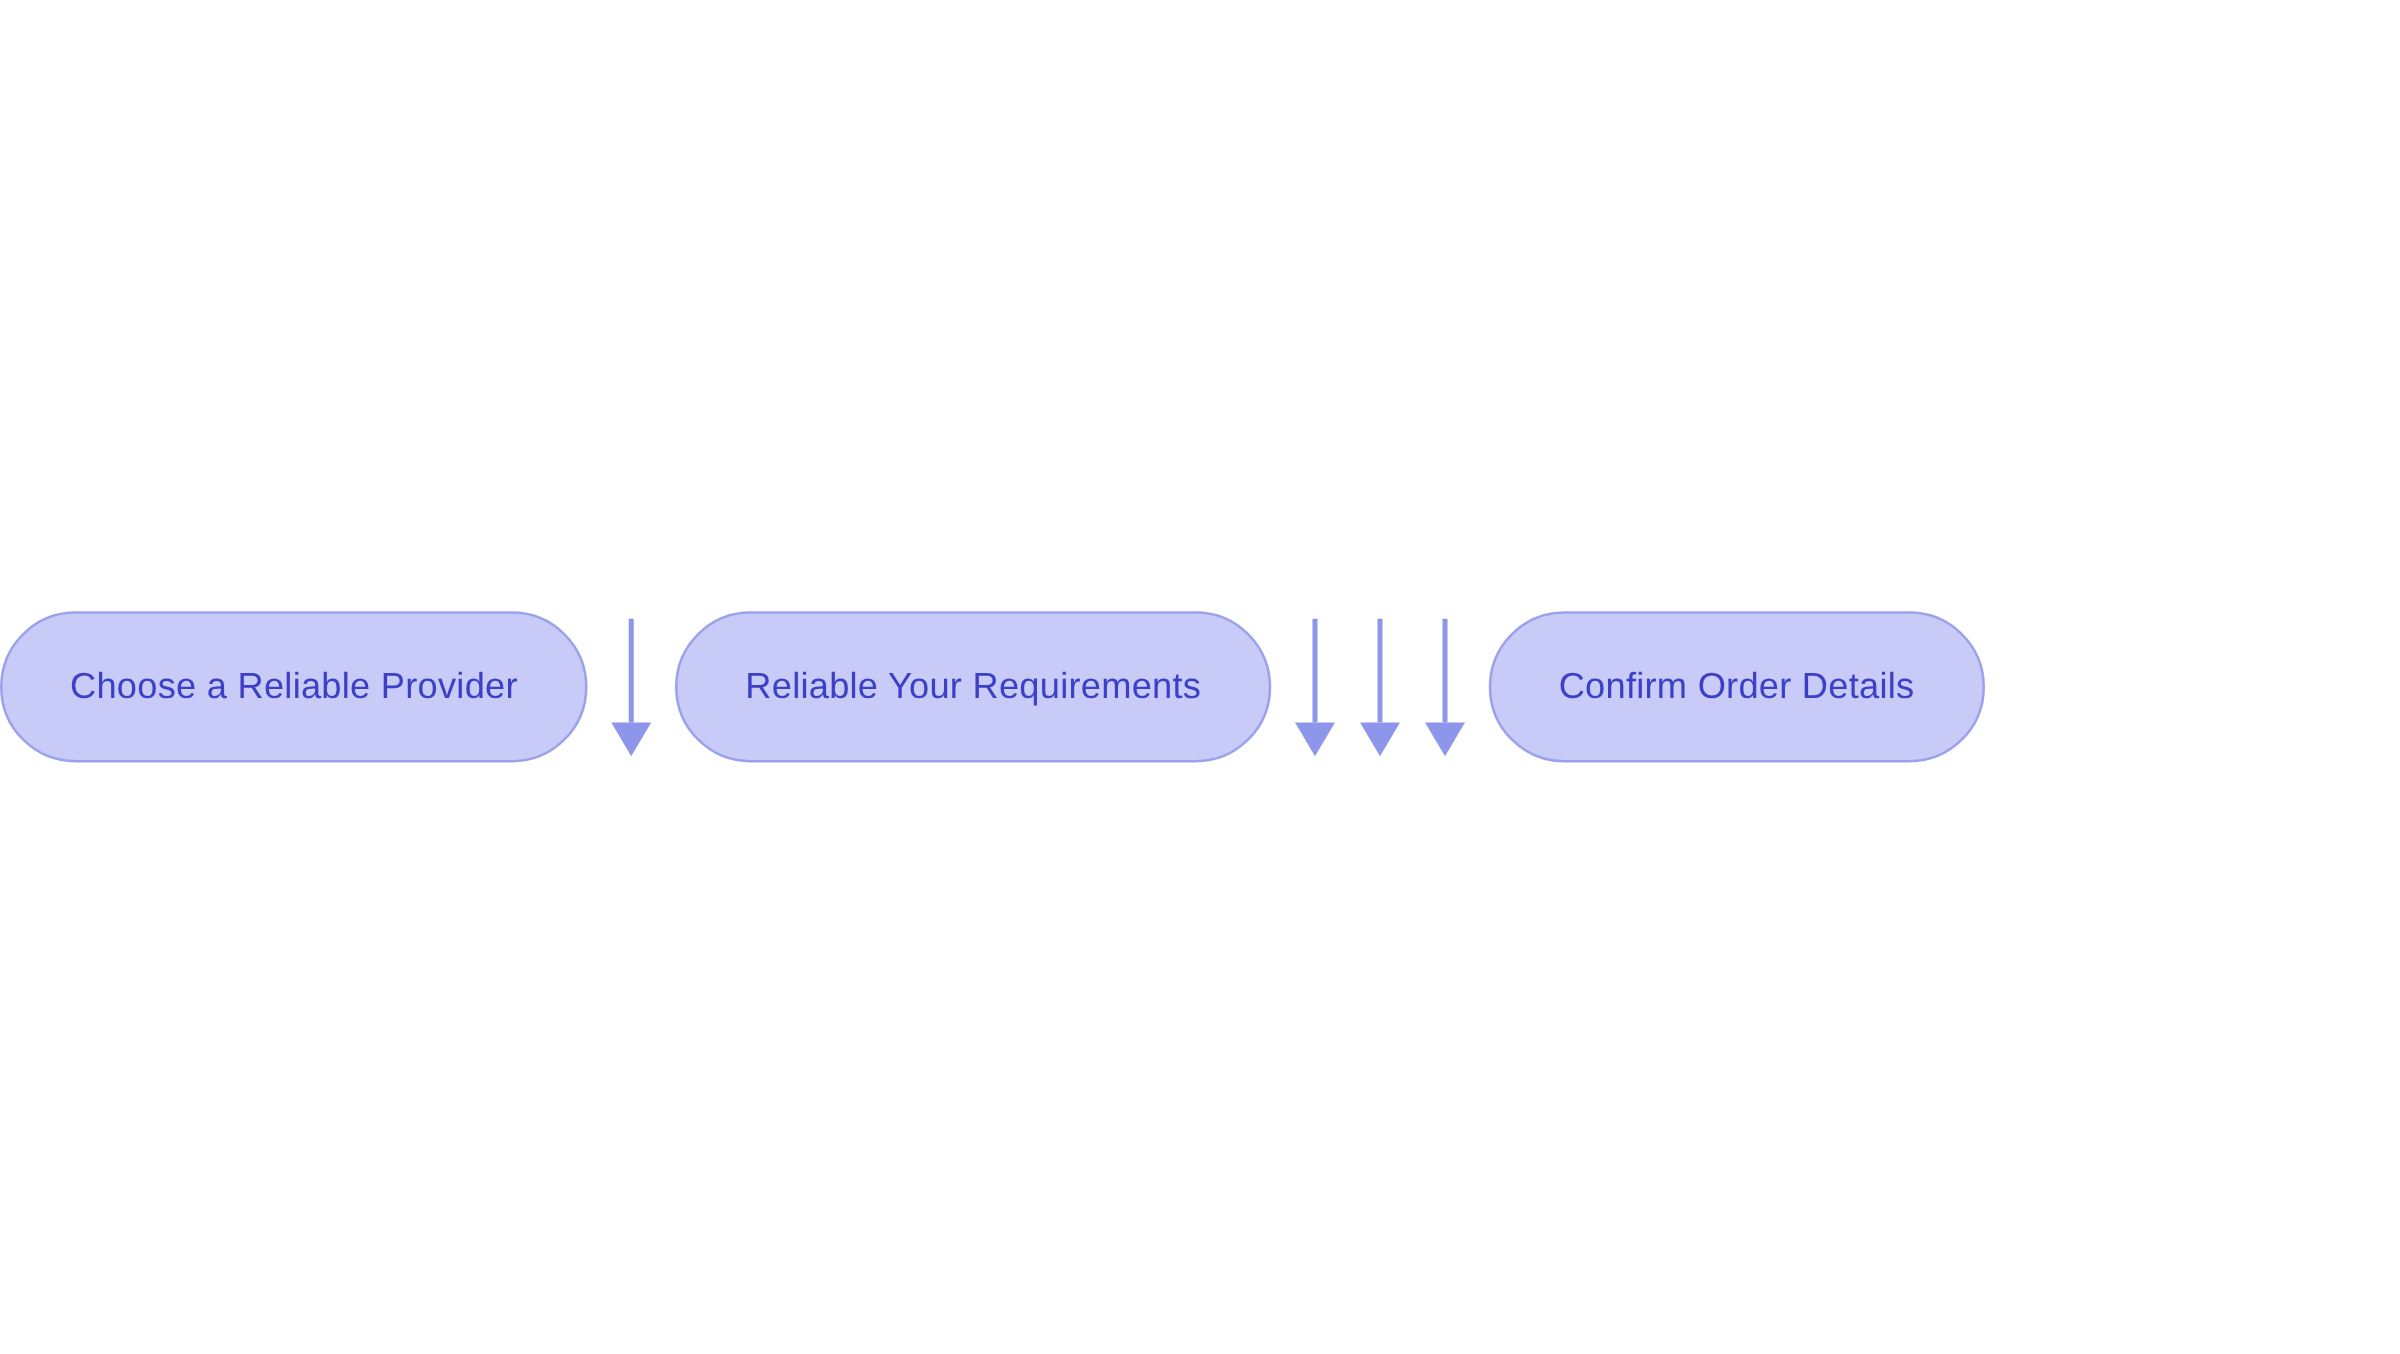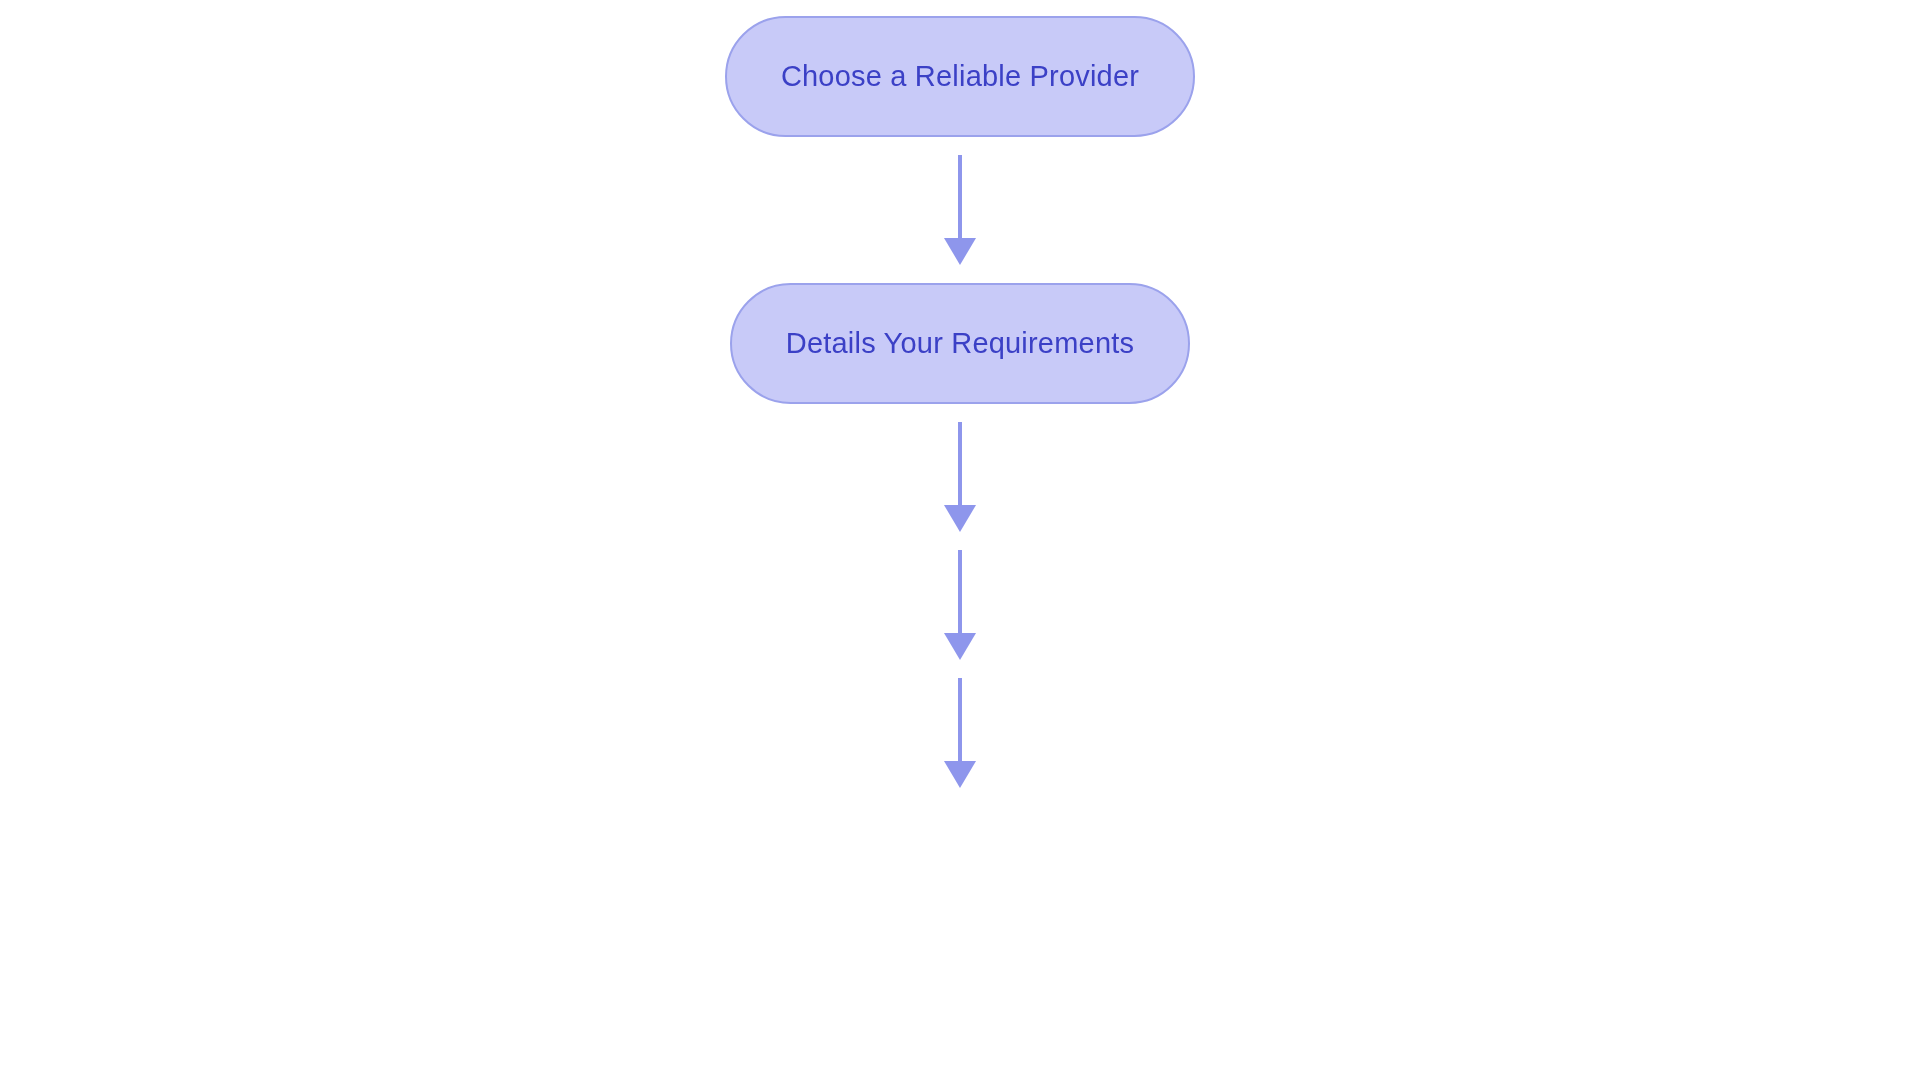--- a/index.html
+++ b/index.html
@@ -18,21 +18,21 @@
     width: 1920px;
     height: 1083px;
     background: var(--background);
     font-family: "Liberation Sans", sans-serif;
     overflow: hidden;
   }
   .canvas {
     width: 100%;
     height: 100%;
     display: flex;
-    flex-direction: column;
+    flex-direction: row;
     align-items: center;
     padding-top: 16px;
     gap: 18px;
   }
   .node {
     min-height: 121px;
     border-radius: 62px;
     background: var(--node-fill);
     border: 2px solid var(--node-border);
     display: flex;
@@ -77,34 +77,37 @@
   <div class="node">
     <span class="node-label">Choose a Reliable Provider</span>
   </div>
 
   <div class="arrow">
     <div class="arrow-stem"></div>
     <div class="arrow-head"></div>
   </div>
 
   <div class="node">
-    <span class="node-label">Details Your Requirements</span>
+    <span class="node-label">Reliable Your Requirements</span>
   </div>
 
   <div class="arrow">
     <div class="arrow-stem"></div>
     <div class="arrow-head"></div>
   </div>
 
 
   <div class="arrow">
     <div class="arrow-stem"></div>
     <div class="arrow-head"></div>
   </div>
 
 
   <div class="arrow">
     <div class="arrow-stem"></div>
     <div class="arrow-head"></div>
   </div>
 
+  <div class="node">
+    <span class="node-label">Confirm Order Details</span>
+  </div>
 
 </div>
 
 </body></html>

